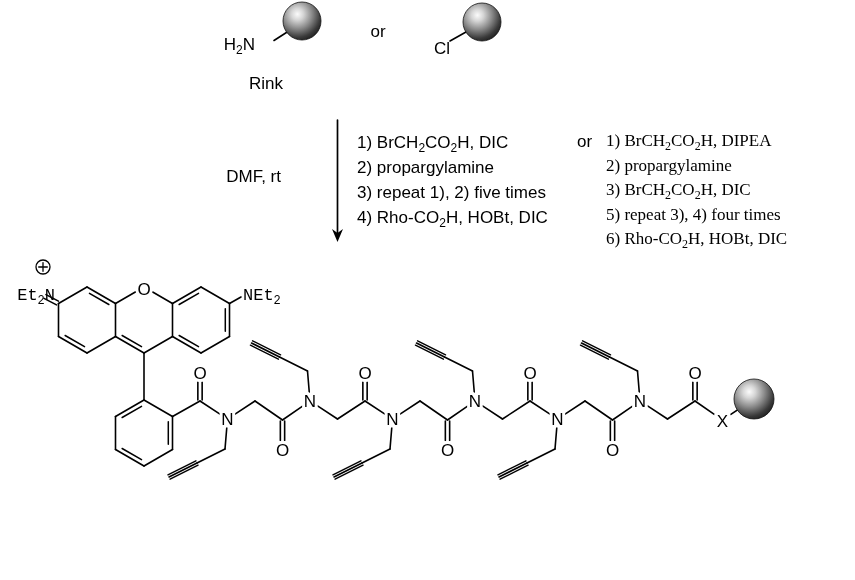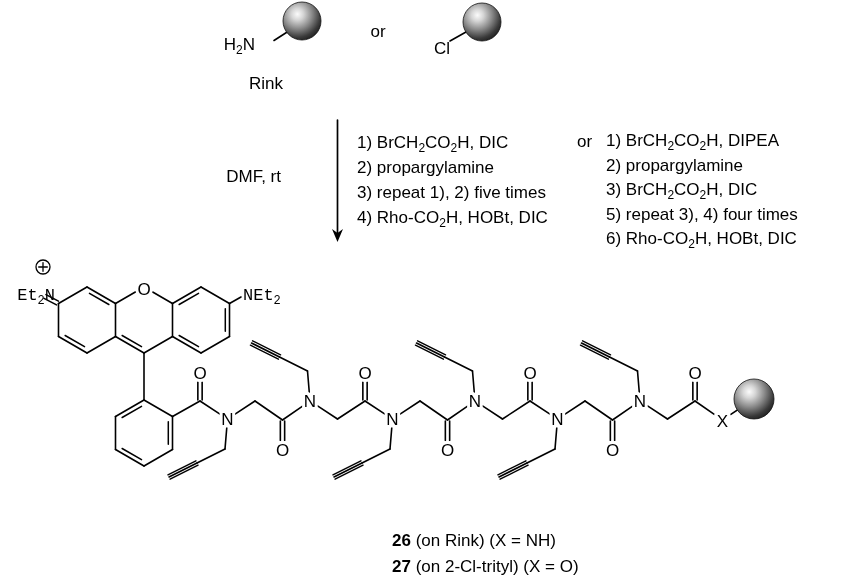--- a/index.html
+++ b/index.html
@@ -175,28 +175,24 @@
   <div class="txt right" style="left:160px;top:164px;width:121px;">DMF, rt</div>
 
   <div class="txt lines r1" style="left:357px;top:130px;">
     <div><span>1) BrCH</span><sub>2</sub><span>CO</span><sub>2</sub><span>H, DIC</span></div>
     <div><span>2) propargylamine</span></div>
     <div><span>3) repeat 1), 2) five times</span></div>
     <div><span>4) Rho-CO</span><sub>2</sub><span>H, HOBt, DIC</span></div>
   </div>
 
   <div class="txt" style="left:577px;top:129px;">or</div>
-  <div class="txt lines" style="left:606px;top:129px;line-height:24.6px;">
+  <div class="txt lines" style="left:606px;top:129px;line-height:24.6px;font-family:Liberation Serif, serif;">
     <div><span>1) BrCH</span><sub>2</sub><span>CO</span><sub>2</sub><span>H, DIPEA</span></div>
     <div><span>2) propargylamine</span></div>
     <div><span>3) BrCH</span><sub>2</sub><span>CO</span><sub>2</sub><span>H, DIC</span></div>
     <div><span>5) repeat 3), 4) four times</span></div>
     <div><span>6) Rho-CO</span><sub>2</sub><span>H, HOBt, DIC</span></div>
   </div>
 
   <div class="txt right" style="left:5px;top:283px;width:50px;font-family:Liberation Mono, monospace;"><span>Et</span><sub>2</sub><span>N</span></div>
   <div class="txt" style="left:243px;top:283px;font-family:Liberation Mono, monospace;"><span>NEt</span><sub>2</sub></div>
 
-  <div class="txt lines" style="left:392px;top:528px;line-height:25.5px;">
-    <div><span class="bold">26</span><span> (on Rink) (X = NH)</span></div>
-    <div><span class="bold">27</span><span> (on 2-Cl-trityl) (X = O)</span></div>
-  </div>
 </div>
 
 </body></html>

